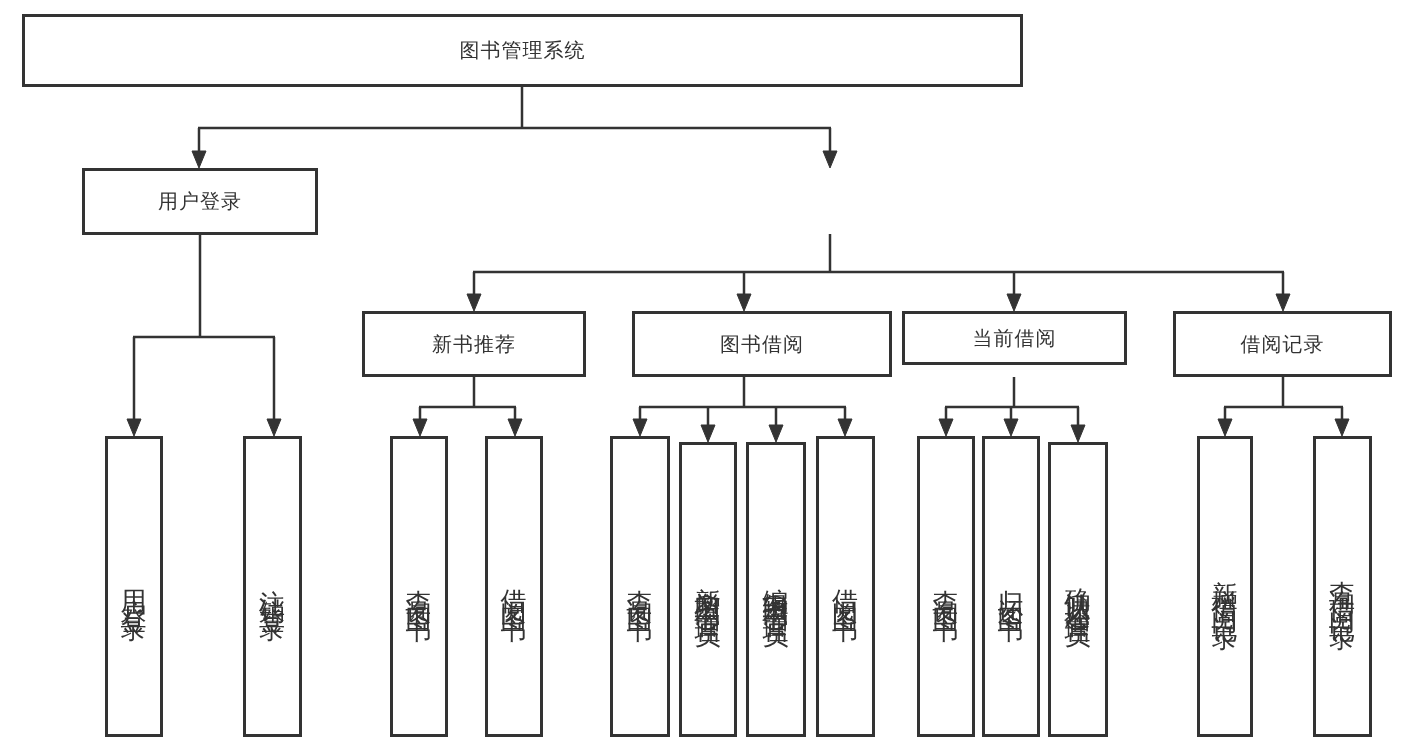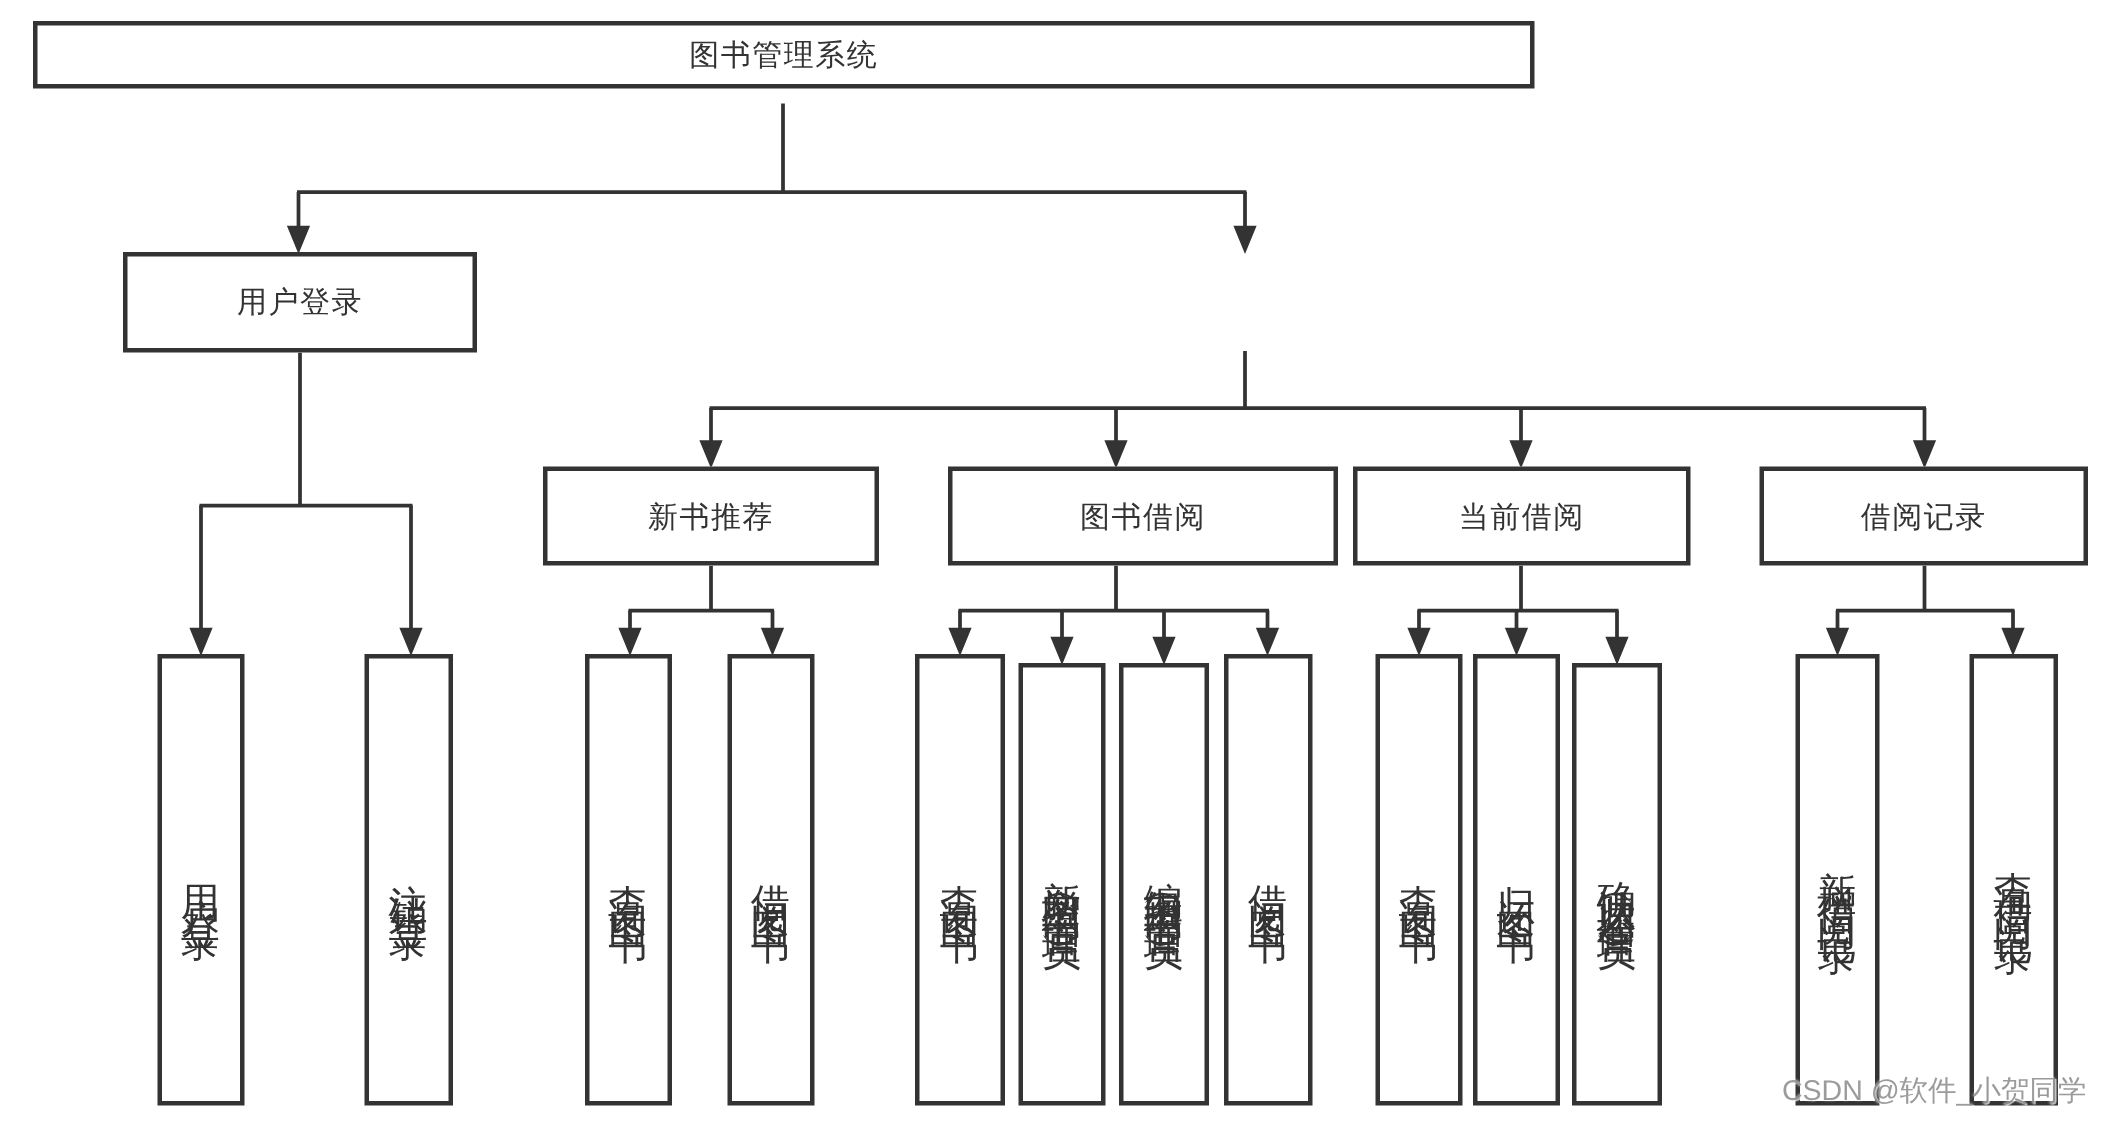--- a/index.html
+++ b/index.html
@@ -130,35 +130,35 @@
       <polygon points="1071,425 1085,425 1078,442"></polygon>
 
     <line x1="1283" y1="377" x2="1283" y2="408"></line>
     <line x1="1224" y1="407" x2="1343" y2="407"></line>
     <line x1="1225" y1="407" x2="1225" y2="423"></line>
       <polygon points="1218,419 1232,419 1225,436"></polygon>
     <line x1="1342" y1="407" x2="1342" y2="423"></line>
       <polygon points="1335,419 1349,419 1342,436"></polygon>
   </svg>
 
-  <div class="node hbox root" style="left:22px; top:14px; width:1001px; height:45px;">
+  <div class="node hbox root" style="left:22px; top:14px; width:1001px; height:73px;">
     <span>图书管理系统</span>
   </div>
 
   <div class="node hbox" style="left:82px; top:168px; width:236px; height:67px;">
     <span>用户登录</span>
   </div>
 
   <div class="node hbox" style="left:362px; top:311px; width:224px; height:66px;">
     <span>新书推荐</span>
   </div>
   <div class="node hbox" style="left:632px; top:311px; width:260px; height:66px;">
     <span>图书借阅</span>
   </div>
-  <div class="node hbox" style="left:902px; top:311px; width:225px; height:66px;">
+  <div class="node hbox" style="left:902px; top:311px; width:225px; height:54px;">
     <span>当前借阅</span>
   </div>
   <div class="node hbox" style="left:1173px; top:311px; width:219px; height:66px;">
     <span>借阅记录</span>
   </div>
 
   <div class="node vbox" style="left:105px; top:436px; width:58px; height:301px;">
     <span>用户登录</span>
   </div>
   <div class="node vbox" style="left:243px; top:436px; width:59px; height:301px;">
@@ -195,15 +195,14 @@
     <span>确认归还（管理员）</span>
   </div>
 
   <div class="node vbox" style="left:1197px; top:436px; width:56px; height:301px;">
     <span>新增借阅记录</span>
   </div>
   <div class="node vbox" style="left:1313px; top:436px; width:59px; height:301px;">
     <span>查询借阅记录</span>
   </div>
 
-  <div id="watermark">CSDN @软件_小贺同学</div>
 
 </div>
 
 </body></html>

